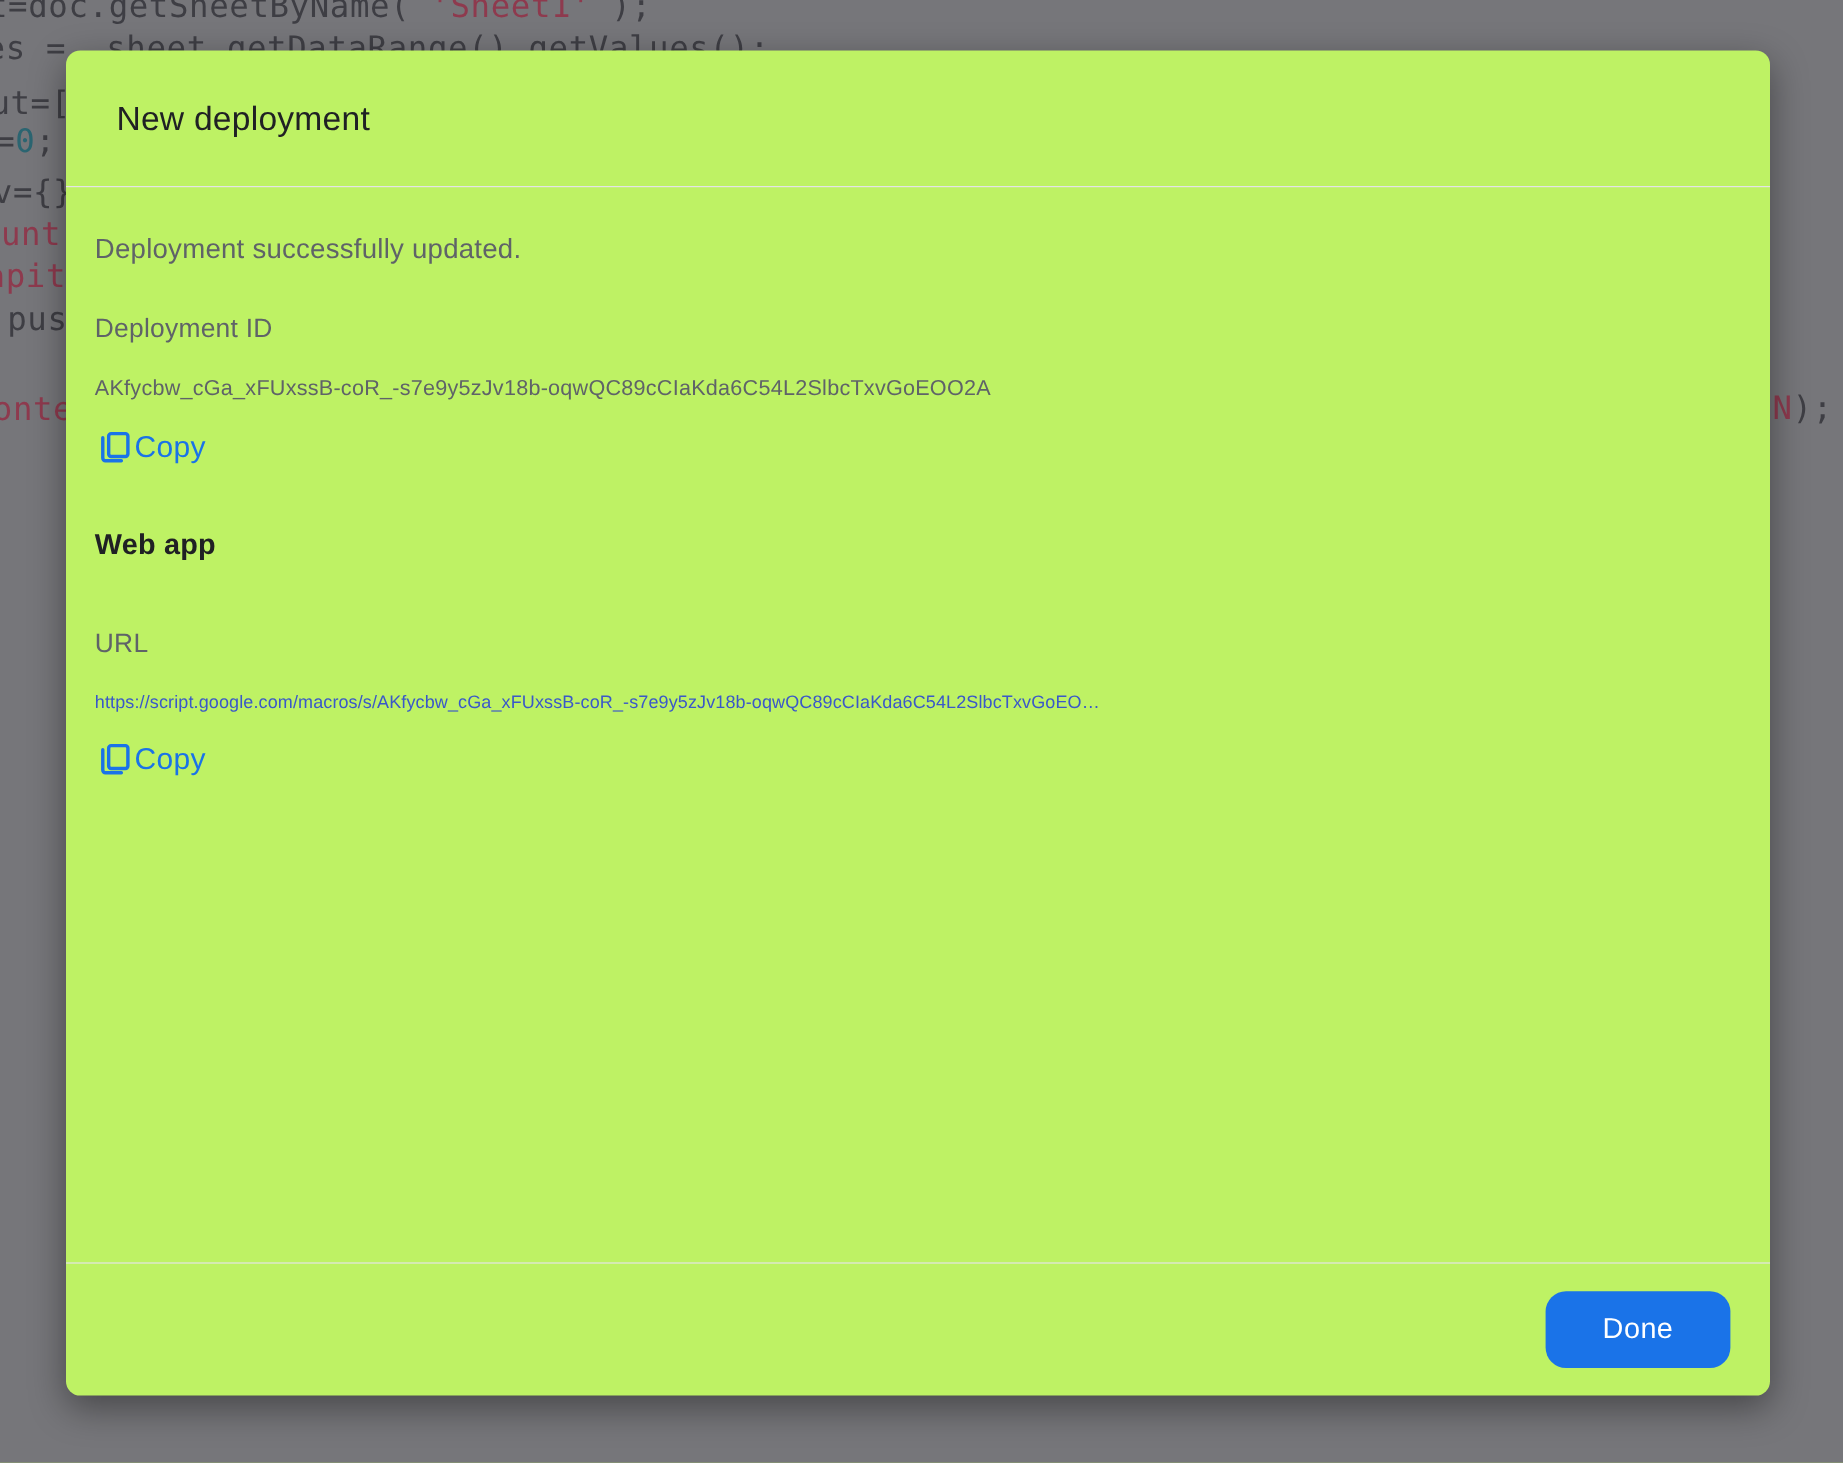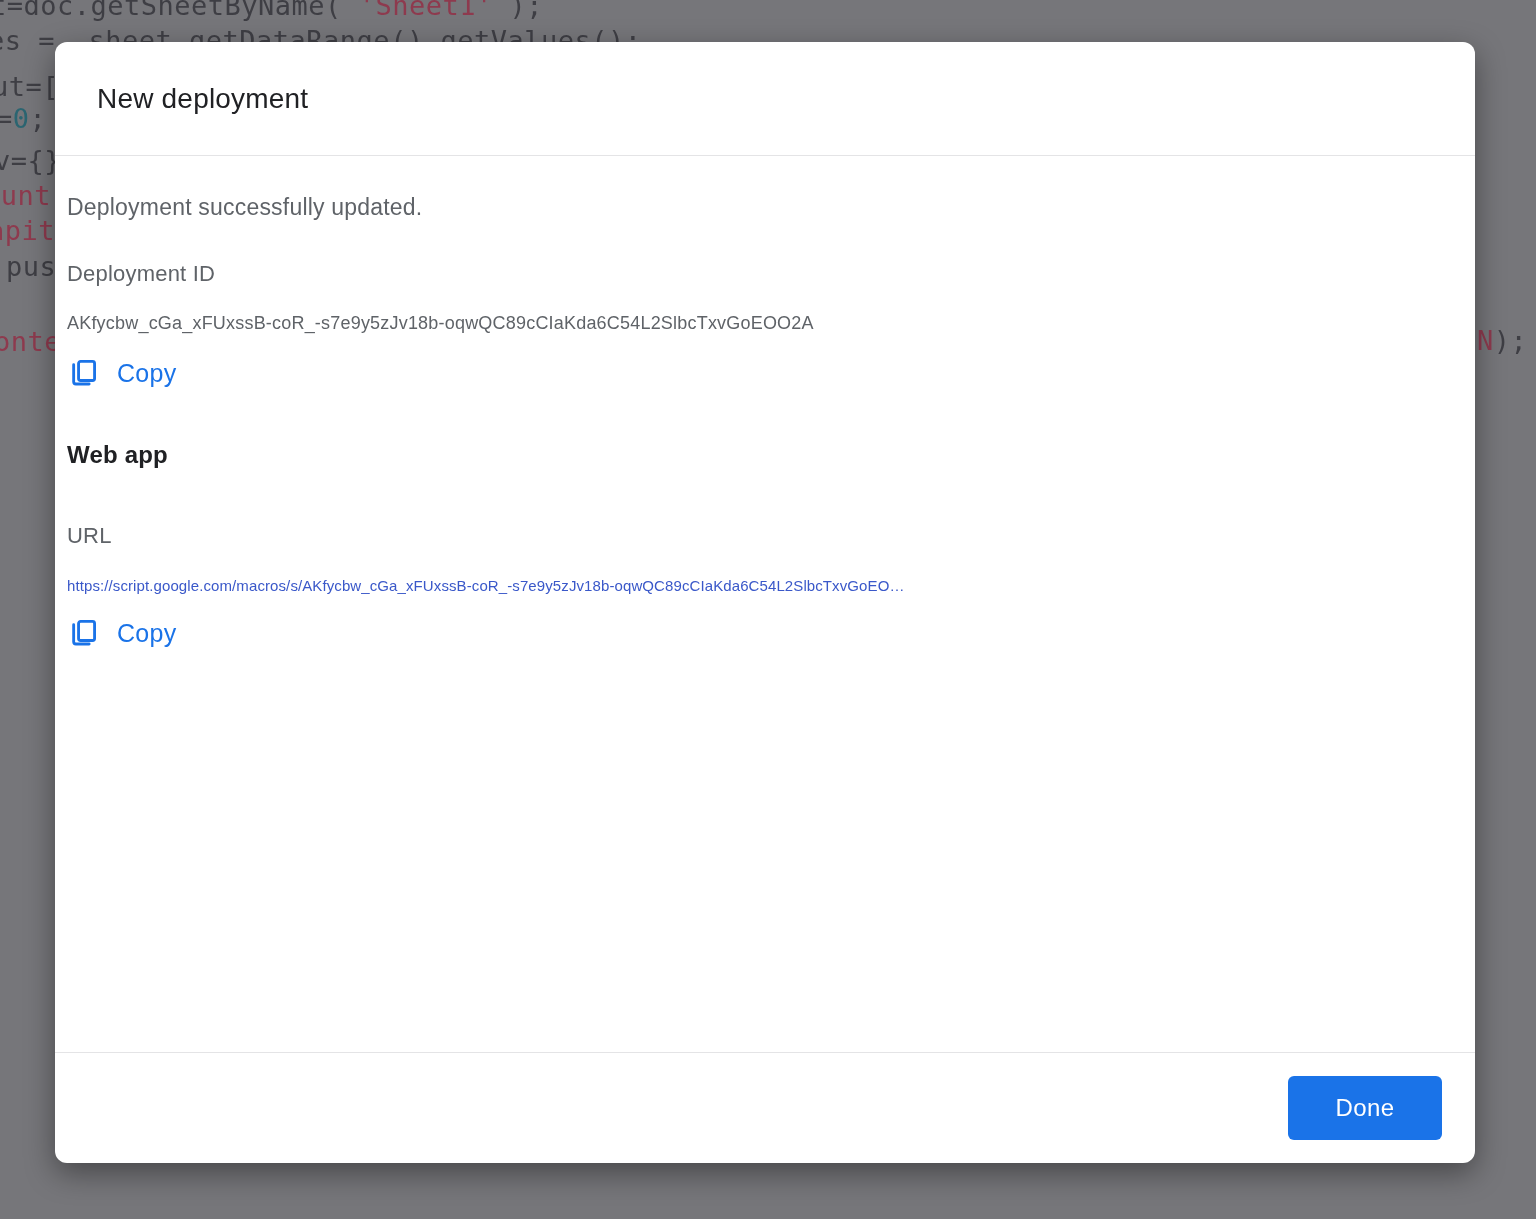--- a/index.html
+++ b/index.html
@@ -26,34 +26,34 @@
   .f3{left:-6px;top:146px;}
   .f4{left:-16px;top:181px;}
   .f5{left:-12px;top:216px;}
   .f6{left:6px;top:252px;}
   .f7{left:-6px;top:327px;}
   .fr{left:1477px;top:326px;}
 
   
   .dialog{
     position:absolute;left:55px;top:42px;width:1420px;height:1121px;
-    background:#ffffff;border-radius:12px;z-index:10;
+    background:#bef264;border-radius:12px;z-index:10;
     box-shadow:0 10px 30px rgba(0,0,0,0.40);
     display:flex;flex-direction:column;overflow:hidden;
   }
   .dialog-header{
     flex:0 0 auto;height:114px;padding:0 42px;box-sizing:border-box;
     display:flex;align-items:center;
     border-bottom:1px solid #e4e4e6;
   }
   .dialog-title{
     margin:0;font-size:28px;font-weight:400;color:#202124;letter-spacing:0.2px;
   }
   .dialog-body{
-    flex:1 1 auto;padding:0 12px;box-sizing:border-box;overflow:hidden;
+    flex:1 1 auto;padding:0 24px;box-sizing:border-box;overflow:hidden;
   }
   .status{
     margin:38px 0 0 0;font-size:23px;color:#5f6368;letter-spacing:0.2px;
   }
   .section-heading{
     margin:0;font-size:24px;font-weight:700;color:#202124;letter-spacing:0.2px;
   }
   .version-heading{margin-top:66px;}
   .webapp-heading{margin-top:48px;}
   .field-label{
@@ -61,34 +61,34 @@
   }
   .id-value{
     margin-top:26px;font-size:18px;color:#5f6368;letter-spacing:0.2px;
   }
   .url-link{
     display:block;margin-top:28px;font-size:15px;color:#3a58c9;
     text-decoration:none;letter-spacing:0.1px;
     white-space:nowrap;overflow:hidden;text-overflow:ellipsis;max-width:1364px;
   }
   .copy-btn{
-    margin-top:20px;display:flex;align-items:center;gap:17px;
+    margin-top:20px;display:flex;align-items:center;
     background:transparent;border:none;padding:4px 2px;cursor:pointer;
     color:#1a73e8;font-family:"Liberation Sans",sans-serif;
     font-size:25px;font-weight:500;letter-spacing:0.3px;
   }
   .copy-btn svg{display:block;}
   .dialog-footer{
     flex:0 0 auto;height:111px;box-sizing:border-box;
     border-top:1px solid #e4e4e6;
     display:flex;align-items:center;justify-content:flex-end;
     padding-right:33px;
   }
   .done-btn{
-    min-width:154px;height:64px;border:none;border-radius:6px;
+    min-width:154px;height:64px;border:none;border-radius:17px;
     background:#1a73e8;color:#ffffff;cursor:pointer;
     font-family:"Liberation Sans",sans-serif;font-size:24px;font-weight:500;
     letter-spacing:0.4px;
   }
 </style>
 </head>
 <body>
 
 <div class="backdrop">
   <div class="code line1"><span class="c-dark">t=doc.getSheetByName( </span><span class="c-red">'Sheet1'</span><span class="c-dark"> );</span></div>

